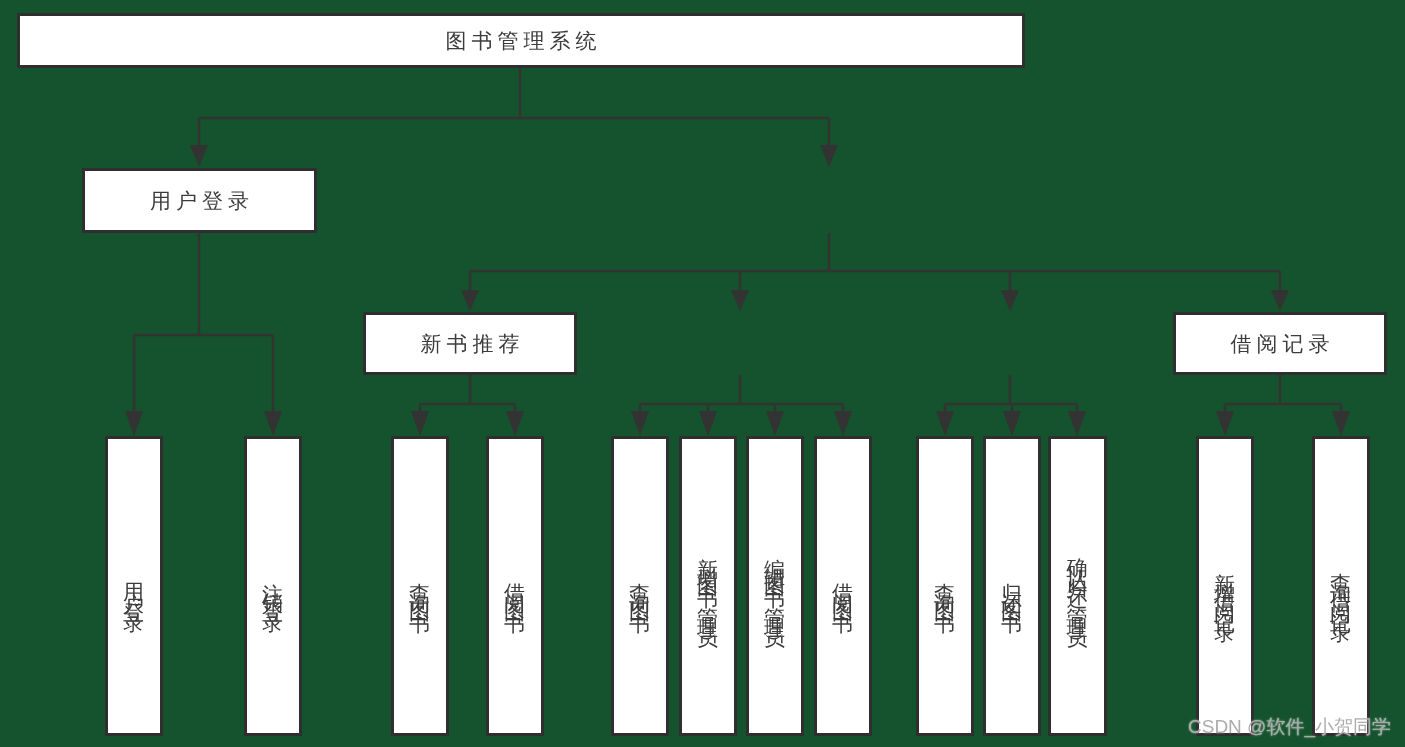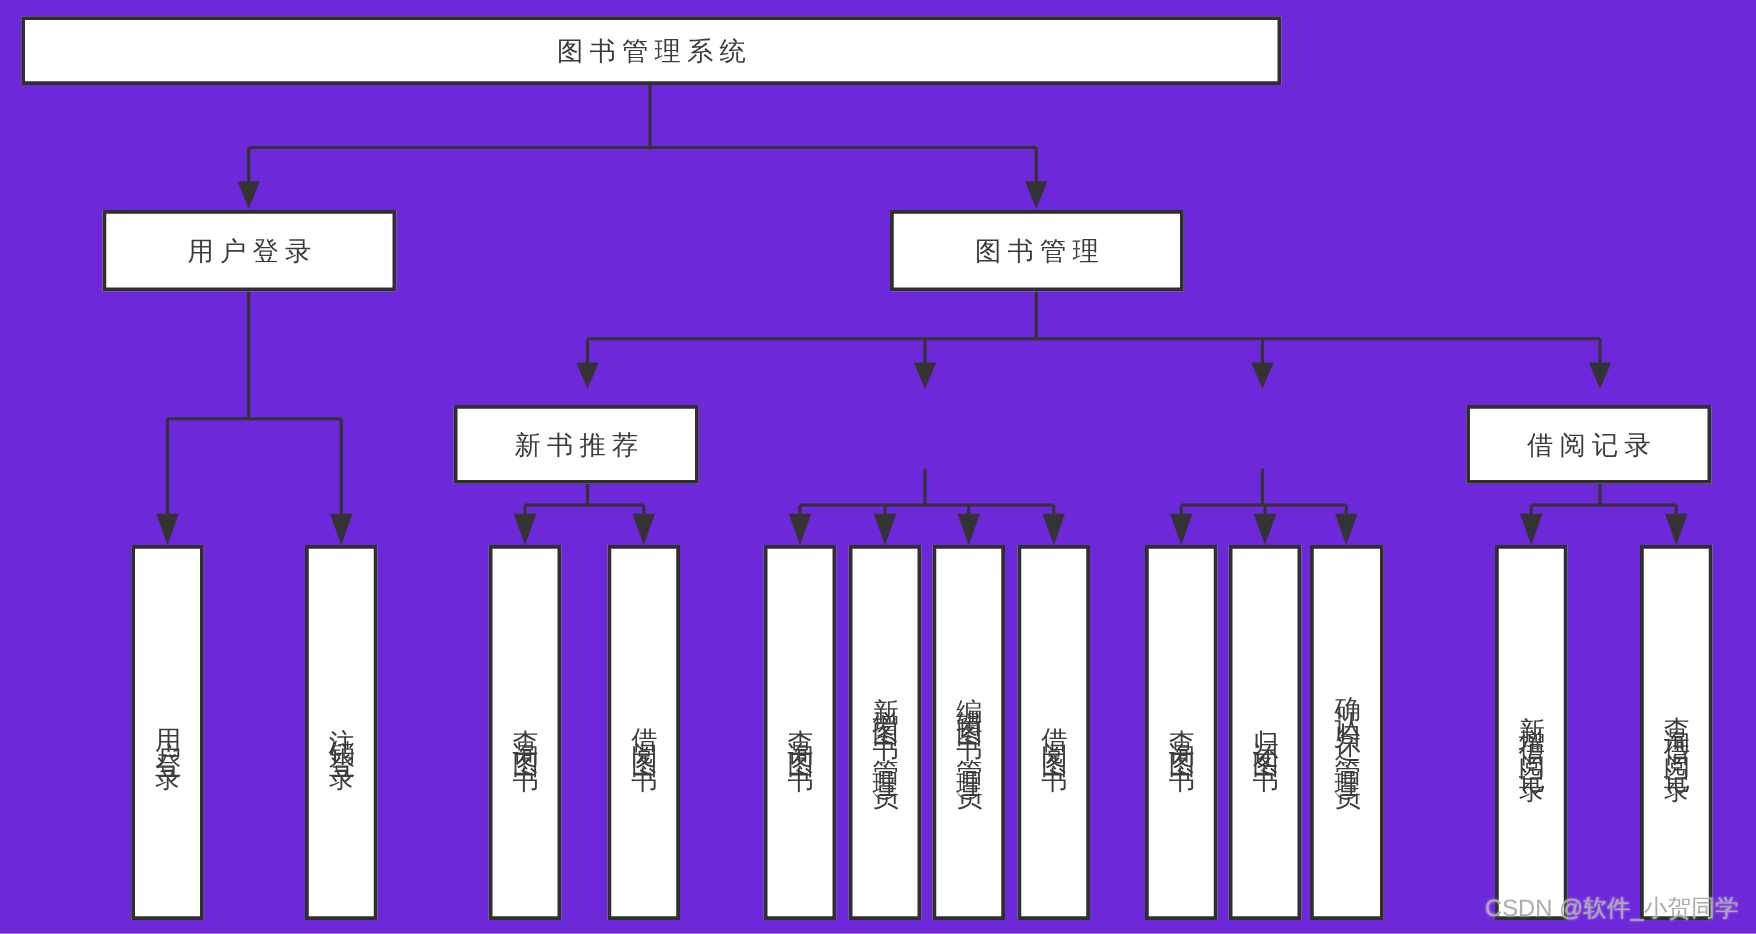--- a/index.html
+++ b/index.html
@@ -5,21 +5,21 @@
   html, body {
     margin: 0;
     padding: 0;
     background: #ffffff;
     font-family: "Liberation Sans", sans-serif;
   }
   .canvas {
     position: relative;
     width: 1405px;
     height: 747px;
-    background: #6d28d9;
+    background: #14532d;
     overflow: hidden;
   }
   .connectors {
     position: absolute;
     left: 0; top: 0;
     z-index: 1;
   }
   .box {
     position: absolute;
     box-sizing: border-box;
@@ -33,22 +33,22 @@
   }
   .root {
     left: 17px; top: 13px;
     width: 1008px; height: 55px;
   }
   .l1 {
     top: 168px;
     width: 235px; height: 65px;
   }
   .sec {
-    top: 324px;
-    width: 196px; height: 63px; align-items: center;
+    top: 312px;
+    width: 214px; height: 63px; align-items: center;
   }
   .leaf {
     top: 436px;
     width: 58px; height: 300px;
   }
   .hlabel {
     font-size: 21px;
     letter-spacing: 5px;
     padding-left: 5px;
     white-space: nowrap;
@@ -106,23 +106,20 @@
     </g>
   </svg>
 
   <div class="box root">
     <span class="hlabel">图书管理系统</span>
   </div>
 
   <div class="box l1" style="left:82px">
     <span class="hlabel">用户登录</span>
   </div>
-  <div class="box l1" style="left:712px">
-    <span class="hlabel">图书管理</span>
-  </div>
 
   <div class="box sec" style="left:363px">
     <span class="hlabel">新书推荐</span>
   </div>
   <div class="box sec" style="left:1173px">
     <span class="hlabel">借阅记录</span>
   </div>
 
   <div class="box leaf" style="left:105px">
     <span class="vlabel">用户登录</span>

